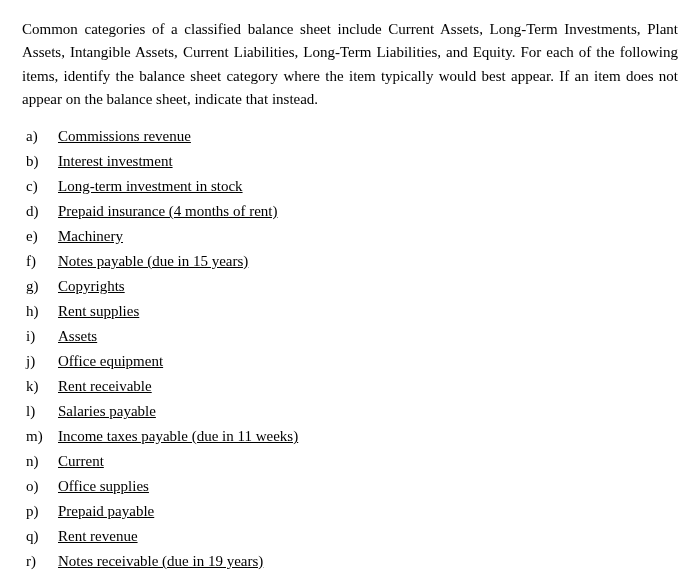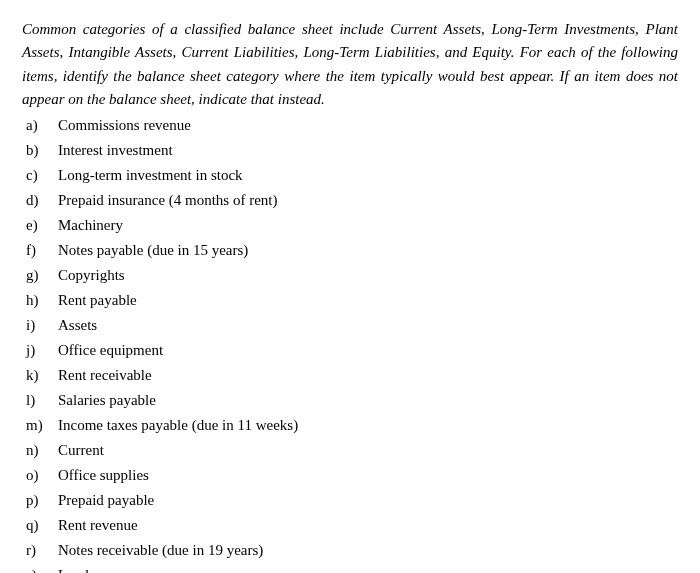--- a/index.html
+++ b/index.html
@@ -12,40 +12,40 @@
       font-family: "Times New Roman", Times, serif;
       font-size: 15px;
       color: #000000;
       padding: 18px 22px 18px 22px;
       width: 700px;
       min-height: 573px;
     }
     .intro-paragraph {
       text-align: justify;
       line-height: 1.55;
-      margin-bottom: 2px;
-      font-style: italic;
+      margin-bottom: 13px;
     }
     .items-list {
       list-style: none;
       padding: 0;
       margin: 0;
     }
     .items-list li {
       display: flex;
       flex-direction: row;
       line-height: 1.6;
       margin-bottom: 1px;
     }
     .list-label {
       min-width: 36px;
       padding-left: 4px;
     }
     .list-text {
       flex: 1;
+      text-decoration: underline;
     }
   </style>
 </head>
 <body>
 
 <p class="intro-paragraph">Common categories of a classified balance sheet include Current Assets, Long-Term Investments, Plant Assets, Intangible Assets, Current Liabilities, Long-Term Liabilities, and Equity. For each of the following items, identify the balance sheet category where the item typically would best appear. If an item does not appear on the balance sheet, indicate that instead.</p>
 
 <ul class="items-list">
 <li>
       <span class="list-label">a)</span>
@@ -70,21 +70,21 @@
     <li>
       <span class="list-label">f)</span>
       <span class="list-text">Notes payable (due in 15 years)</span>
     </li>
     <li>
       <span class="list-label">g)</span>
       <span class="list-text">Copyrights</span>
     </li>
     <li>
       <span class="list-label">h)</span>
-      <span class="list-text">Rent payable</span>
+      <span class="list-text">Rent supplies</span>
     </li>
     <li>
       <span class="list-label">i)</span>
       <span class="list-text">Assets</span>
     </li>
     <li>
       <span class="list-label">j)</span>
       <span class="list-text">Office equipment</span>
     </li>
     <li>

